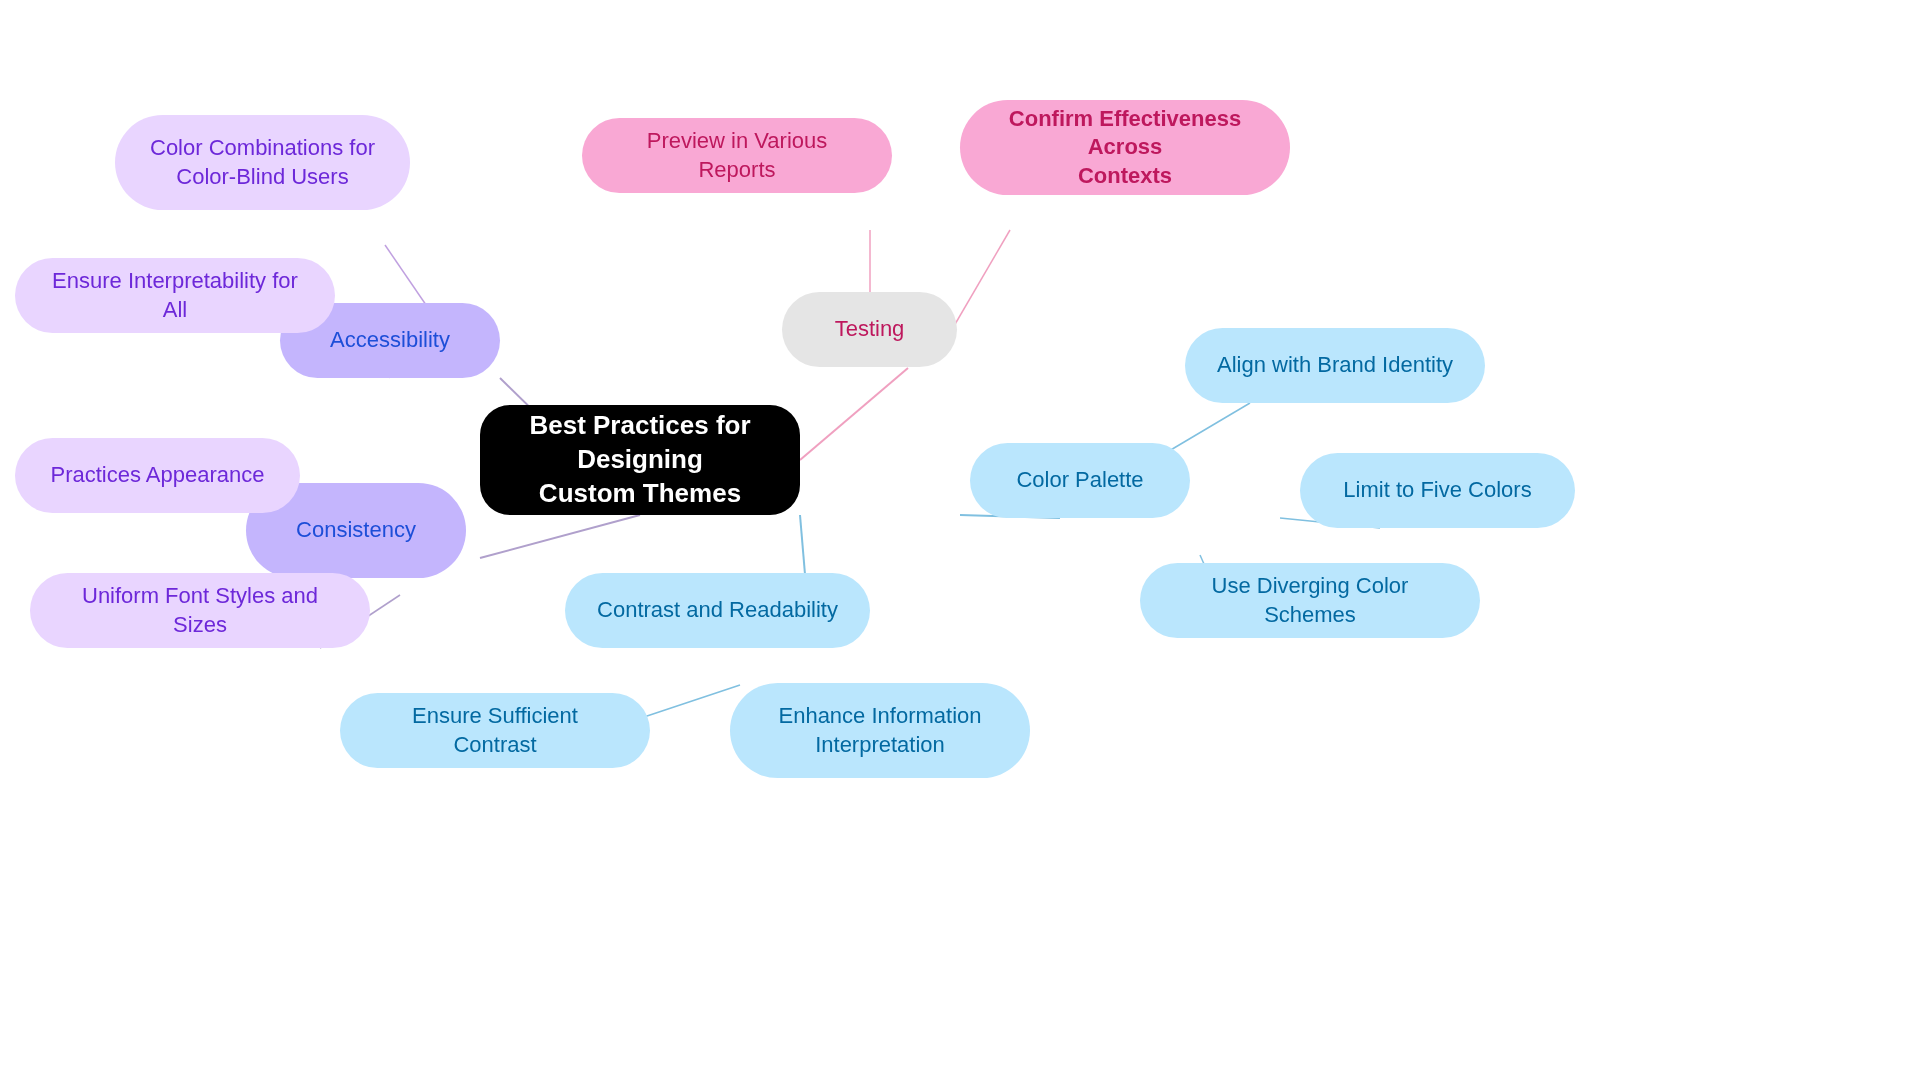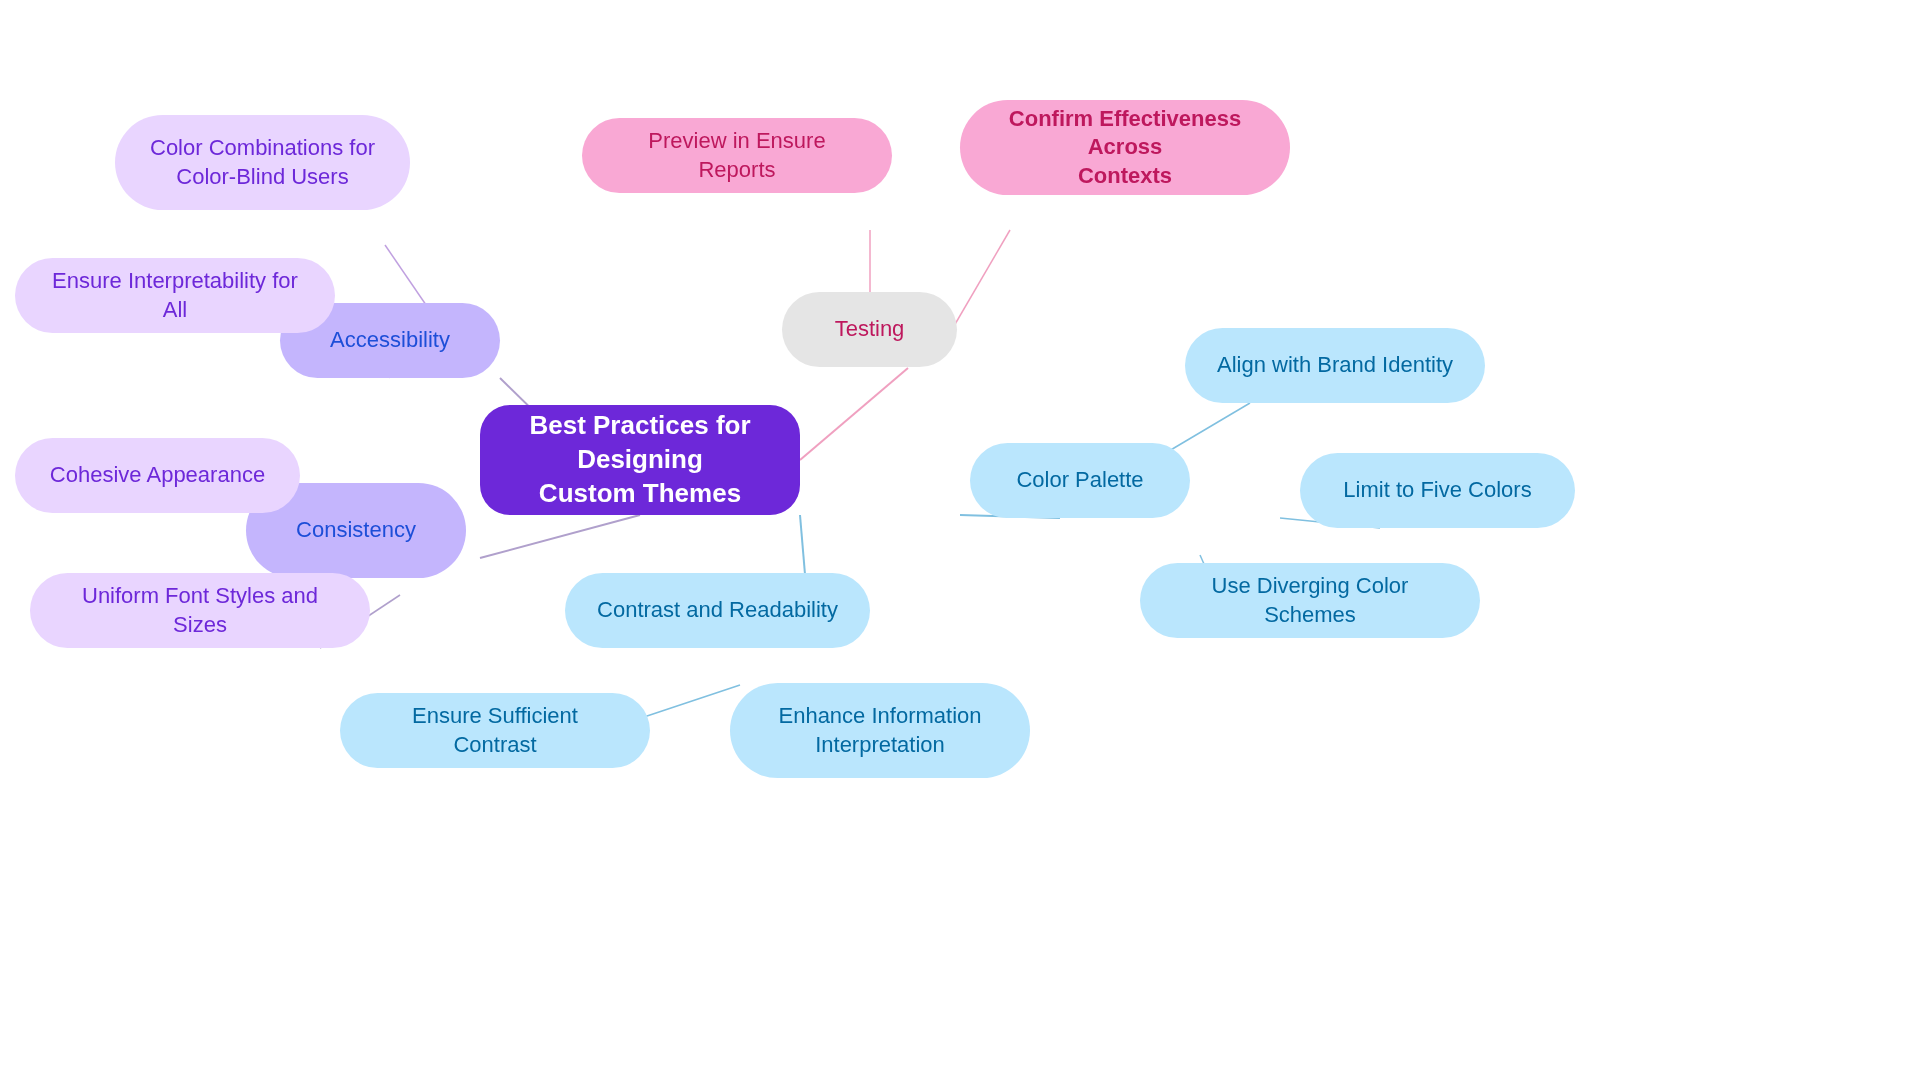--- a/index.html
+++ b/index.html
@@ -25,21 +25,21 @@
       justify-content: center;
       text-align: center;
       border-radius: 50px;
       font-size: 22px;
       font-weight: 500;
       line-height: 1.3;
       padding: 18px 28px;
       cursor: default;
     }
     .node-center {
-      background: #6d28d9;
+      background: #000000;
       color: #ffffff;
       font-size: 26px;
       font-weight: 600;
       border-radius: 30px;
       width: 320px;
       height: 110px;
     }
     .node-pink {
       background: #f9a8d4;
       color: #be185d;
@@ -120,34 +120,34 @@
 
 <div class="node node-lavender" style="left: 15px; top: 258px; width: 320px; height: 75px;">
   <span>Ensure Interpretability for All</span>
 </div>
 
 <div class="node node-pink-mid" style="left: 782px; top: 292px; width: 175px; height: 75px;">
   <span>Testing</span>
 </div>
 
 <div class="node node-pink" style="left: 582px; top: 118px; width: 310px; height: 75px;">
-  <span>Preview in Ensure Reports</span>
+  <span>Preview in Various Reports</span>
 </div>
 
 <div class="node node-pink" style="left: 960px; top: 100px; width: 330px; height: 95px; font-weight: bold;">
   <span style="white-space: pre-line;">Confirm Effectiveness Across
 Contexts</span>
 </div>
 
 <div class="node node-purple-mid" style="left: 246px; top: 483px; width: 220px; height: 95px;">
   <span>Consistency</span>
 </div>
 
 <div class="node node-lavender" style="left: 15px; top: 438px; width: 285px; height: 75px;">
-  <span>Cohesive Appearance</span>
+  <span>Practices Appearance</span>
 </div>
 
 <div class="node node-lavender" style="left: 30px; top: 573px; width: 340px; height: 75px;">
   <span>Uniform Font Styles and Sizes</span>
 </div>
 
 <div class="node node-blue" style="left: 970px; top: 443px; width: 220px; height: 75px;">
   <span>Color Palette</span>
 </div>
 

